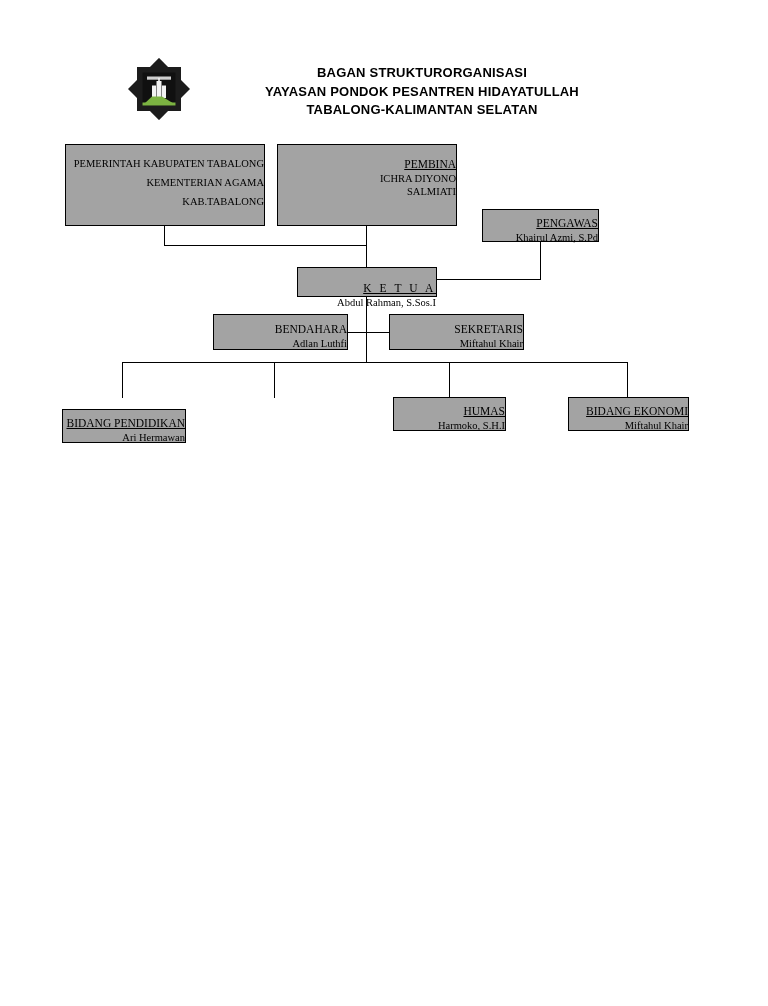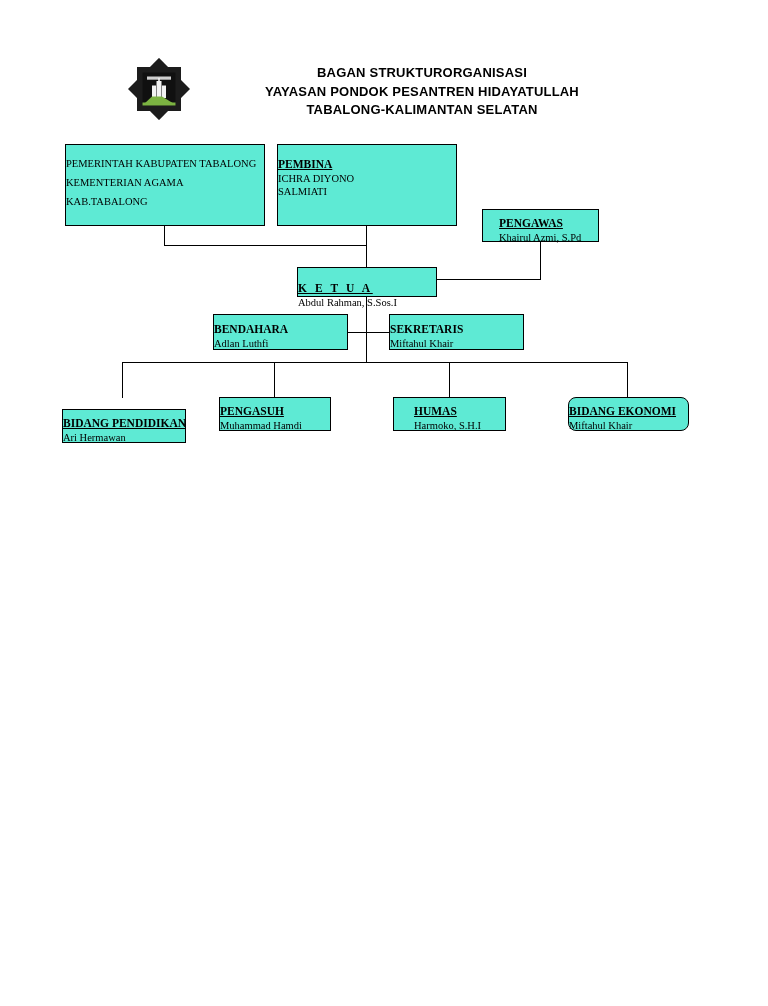--- a/index.html
+++ b/index.html
@@ -46,29 +46,29 @@
     left: 0;
     top: 0;
     width: 768px;
     height: 1006px;
   }
 
   .node {
     position: absolute;
     border: 1.4px solid #000000;
     box-sizing: border-box;
-    background: #5eead4;
-    text-align: left;
+    background: #a3a3a3;
+    text-align: right;
     z-index: 2;
   }
   .node .inner {
     padding-top: 9px;
   }
   .node .role {
-    font-weight: bold;
+    font-weight: normal;
     font-size: 11.5px;
     line-height: 14px;
     display: inline-block;
     text-decoration: underline;
     white-space: nowrap;
   }
   .node .role.nounderline { text-decoration: none; }
   .node .role.spaced { letter-spacing: 2.6px; }
   .node .person {
     font-weight: normal;
@@ -190,34 +190,28 @@
     </div>
   </div>
 
   <div class="node" style="left:62px; top:397px; width:124px; height:34px;margin-top:12px;">
     <div class="inner" style="padding-top:3px;">
       <div><span class="role">BIDANG PENDIDIKAN</span></div>
       <div class="person">Ari Hermawan</div>
     </div>
   </div>
 
-  <div class="node" style="left:219px; top:397px; width:112px; height:34px;">
-    <div class="inner" style="padding-top:3px;">
-      <div><span class="role">PENGASUH</span></div>
-      <div class="person">Muhammad Hamdi</div>
-    </div>
-  </div>
 
   <div class="node" style="left:393px; top:397px; width:113px; height:34px;padding-left:20px;">
     <div class="inner" style="padding-top:3px;">
       <div><span class="role">HUMAS</span></div>
       <div class="person">Harmoko, S.H.I</div>
     </div>
   </div>
 
-  <div class="node" style="left:568px; top:397px; width:121px; height:34px;border-radius:8px;">
+  <div class="node" style="left:568px; top:397px; width:121px; height:34px;">
     <div class="inner" style="padding-top:3px;">
       <div><span class="role">BIDANG EKONOMI</span></div>
       <div class="person">Miftahul Khair</div>
     </div>
   </div>
 
 </div>
 
 </body></html>

